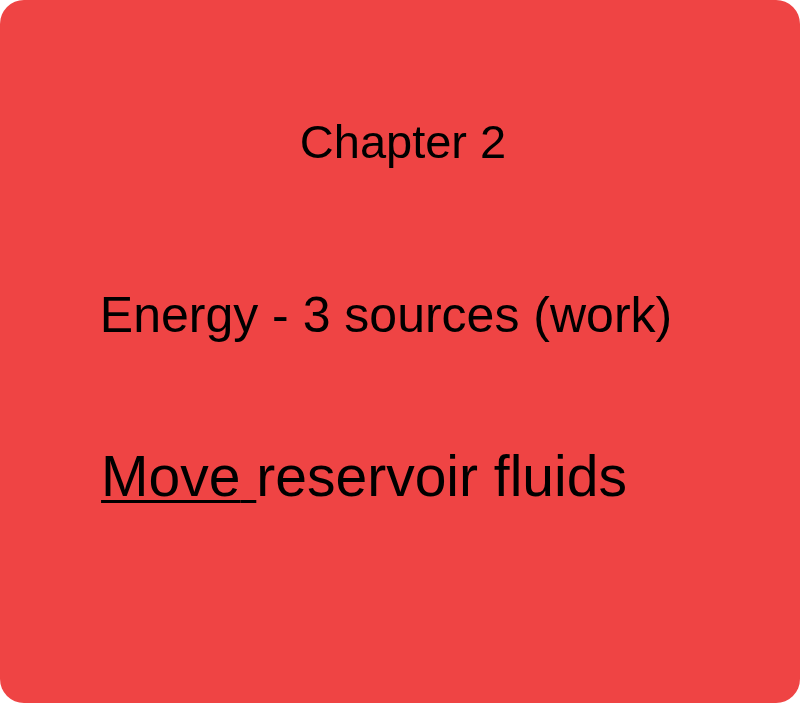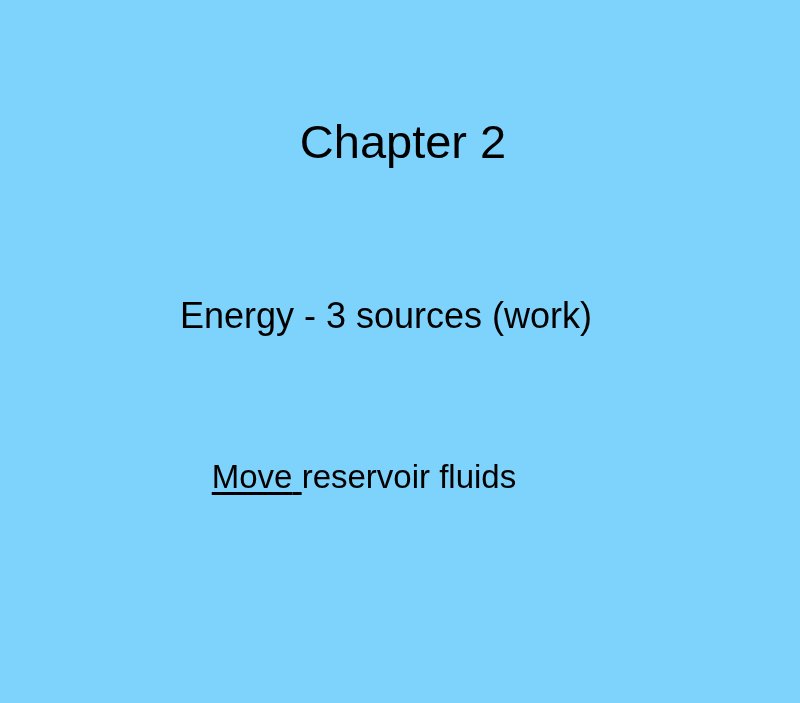--- a/index.html
+++ b/index.html
@@ -13,21 +13,22 @@
     background: #ffffff;
     font-family: "Liberation Sans", sans-serif;
     color: #000000;
     overflow: hidden;
   }
 
   .slide {
     position: relative;
     width: 800px;
     height: 703px;
-    background: #7dd3fc;
+    background: #ef4444;
+    border-radius: 24px;
   }
 
   
   .title-block {
     position: absolute;
     left: 0;
     top: 113px;
     width: 800px;
     text-align: center;
   }
@@ -49,36 +50,36 @@
 
   
   .body-line-energy {
     position: absolute;
     left: 0;
     top: 287px;
     width: 800px;
     text-align: center;
     padding-right: 28px;  
     box-sizing: border-box;
-    font-size: 36px;
+    font-size: 50px;
     line-height: 57px;
     white-space: nowrap;
     color: #000000;
   }
 
   
   .body-line-move {
     position: absolute;
     left: 0;
     top: 448px;
     width: 800px;
     text-align: center;
     padding-right: 72px;  
     box-sizing: border-box;
-    font-size: 33px;
+    font-size: 57px;
     line-height: 57px;
     white-space: nowrap;
     color: #000000;
   }
 
   .underlined {
     text-decoration: underline;
     text-decoration-thickness: 3px;
     text-underline-offset: 4px;
   }

